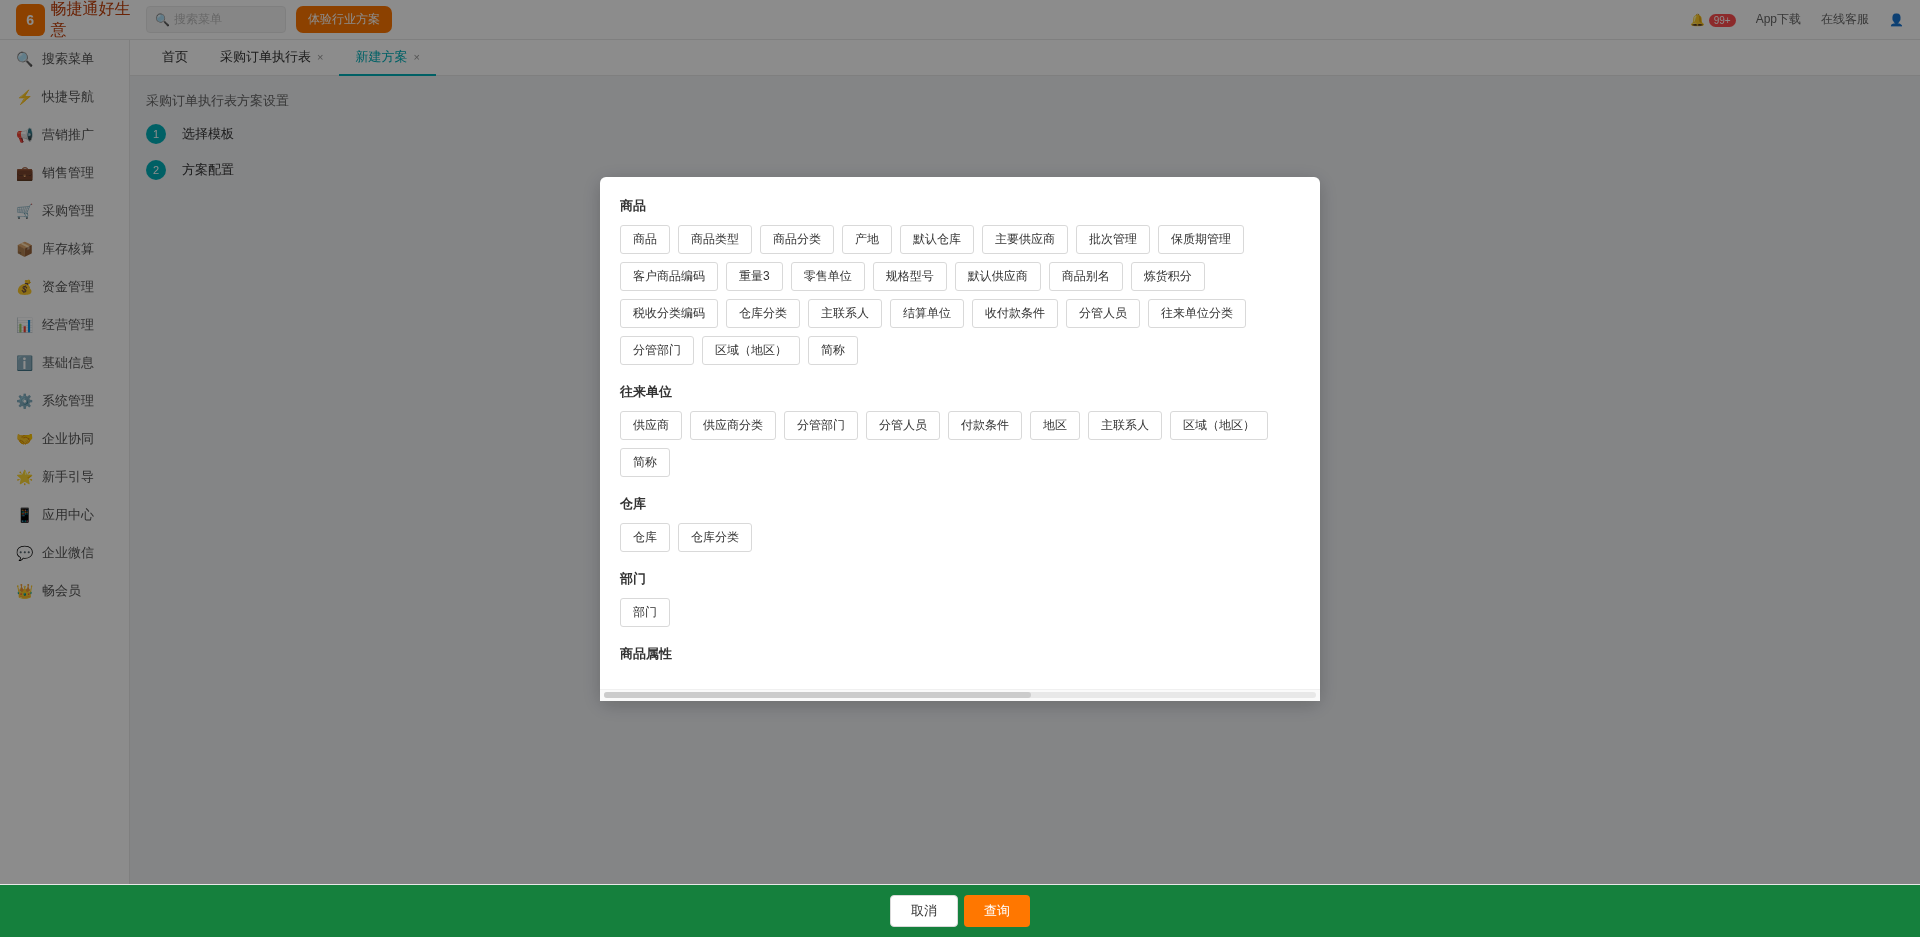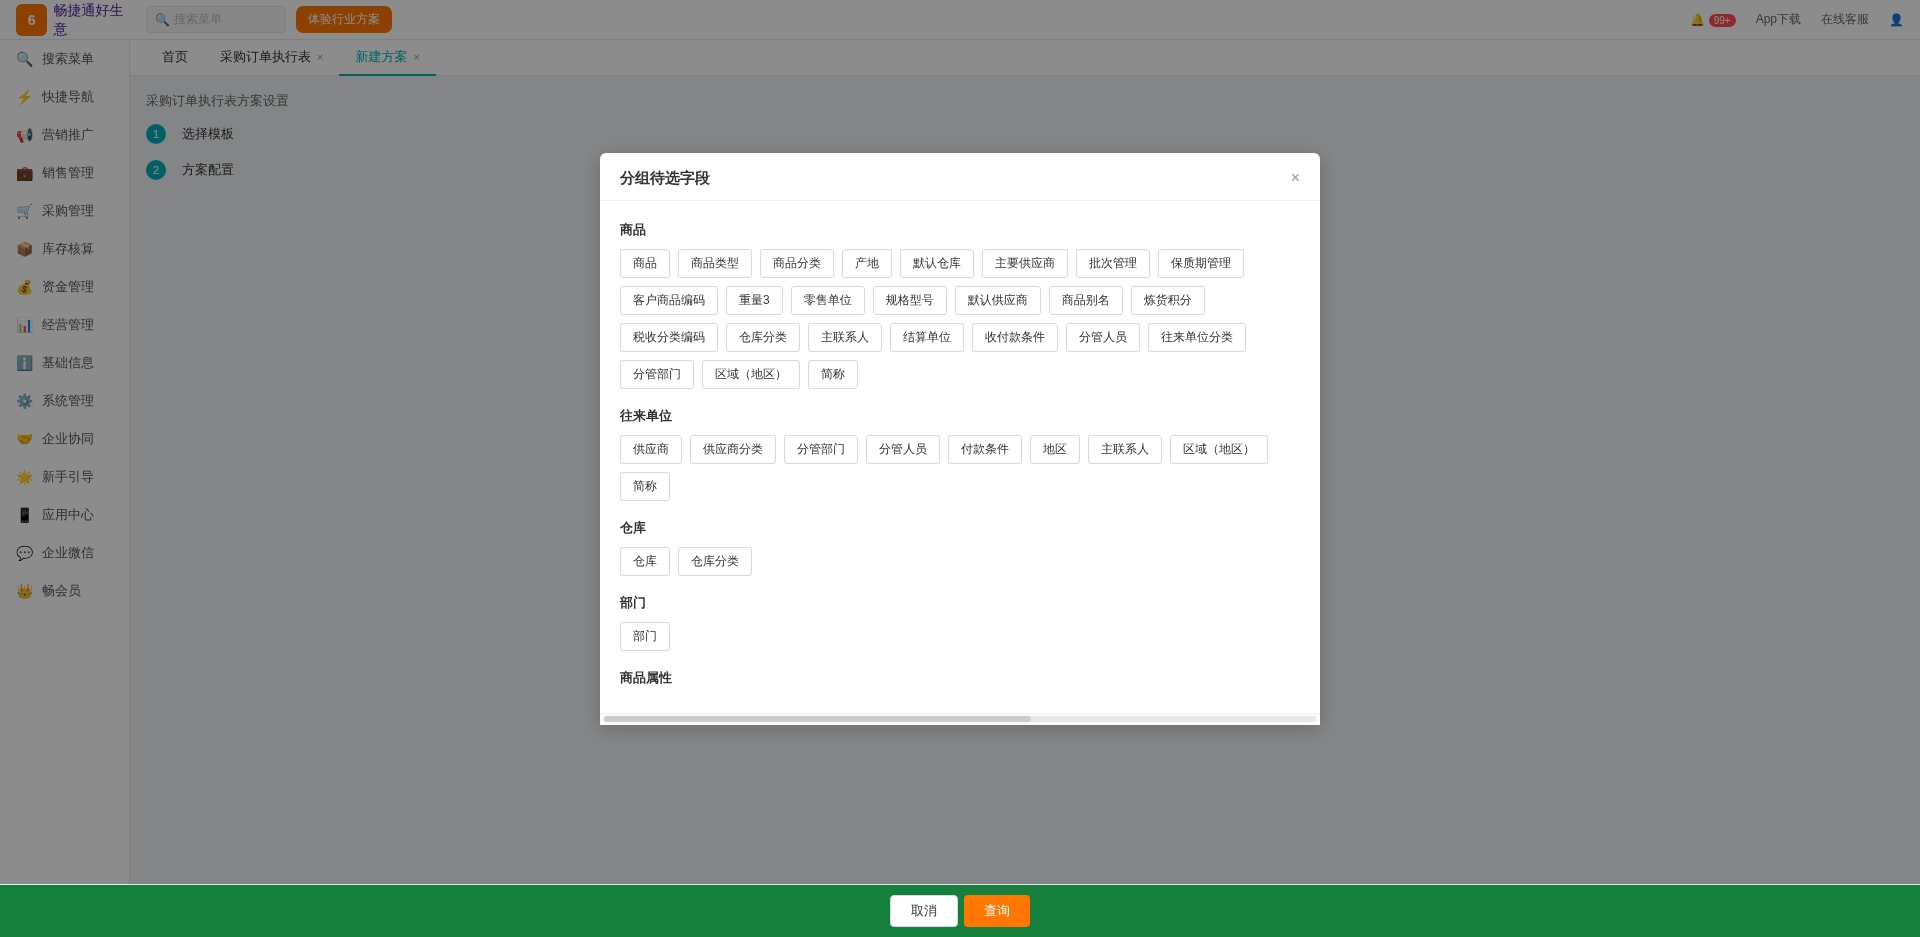--- a/index.html
+++ b/index.html
@@ -12,21 +12,21 @@
       display: flex;
       align-items: center;
       justify-content: space-between;
       padding: 0 16px;
       border-bottom: 1px solid #e8e8e8;
       position: fixed; top: 0; left: 0; right: 0; z-index: 100;
     }
     .top-bar-left { display: flex; align-items: center; gap: 10px; }
     .logo-area { display: flex; align-items: center; gap: 6px; width: 120px; }
     .logo-icon { width: 32px; height: 32px; background: #ff7700; border-radius: 6px; display: flex; align-items: center; justify-content: center; color: #fff; font-weight: bold; font-size: 14px; }
-    .logo-text { font-size: 14px; color: #4c1d95; line-height: 1.3; }
+    .logo-text { font-size: 16px; color: #c2410c; line-height: 1.3; }
     .top-search { background: #f5f5f5; border: 1px solid #e8e8e8; border-radius: 4px; padding: 4px 8px; width: 140px; font-size: 12px; color: #999; display: flex; align-items: center; gap: 4px; }
     .top-nav-right { display: flex; align-items: center; gap: 20px; font-size: 12px; color: #666; }
     .badge { background: #ff4d4f; color: #fff; border-radius: 10px; padding: 1px 5px; font-size: 10px; }
     .try-btn { background: #ff7700; color: #fff; border: none; border-radius: 7px; padding: 5px 12px; font-size: 12px; cursor: pointer; }
 
     
     .tab-bar {
       height: 36px;
       background: #fff;
       display: flex;
@@ -293,24 +293,20 @@
     <div class="step-label">选择模板</div>
   </div>
   <div class="step-row">
     <div class="step-num">2</div>
     <div class="step-label">方案配置</div>
   </div>
 </div>
 
 <div class="modal-overlay">
   <div class="modal" style="margin-bottom: 60px;">
-    <div class="modal-header">
-      <span class="modal-title">分组待选字段</span>
-      <span class="modal-close">×</span>
-    </div>
     <div class="modal-body" id="modal-body">
 
     <div class="section-title">商品</div>
         <div class="field-grid">
           <div class="field-tag">商品</div>
           <div class="field-tag">商品类型</div>
           <div class="field-tag">商品分类</div>
           <div class="field-tag">产地</div>
           <div class="field-tag">默认仓库</div>
           <div class="field-tag">主要供应商</div>

